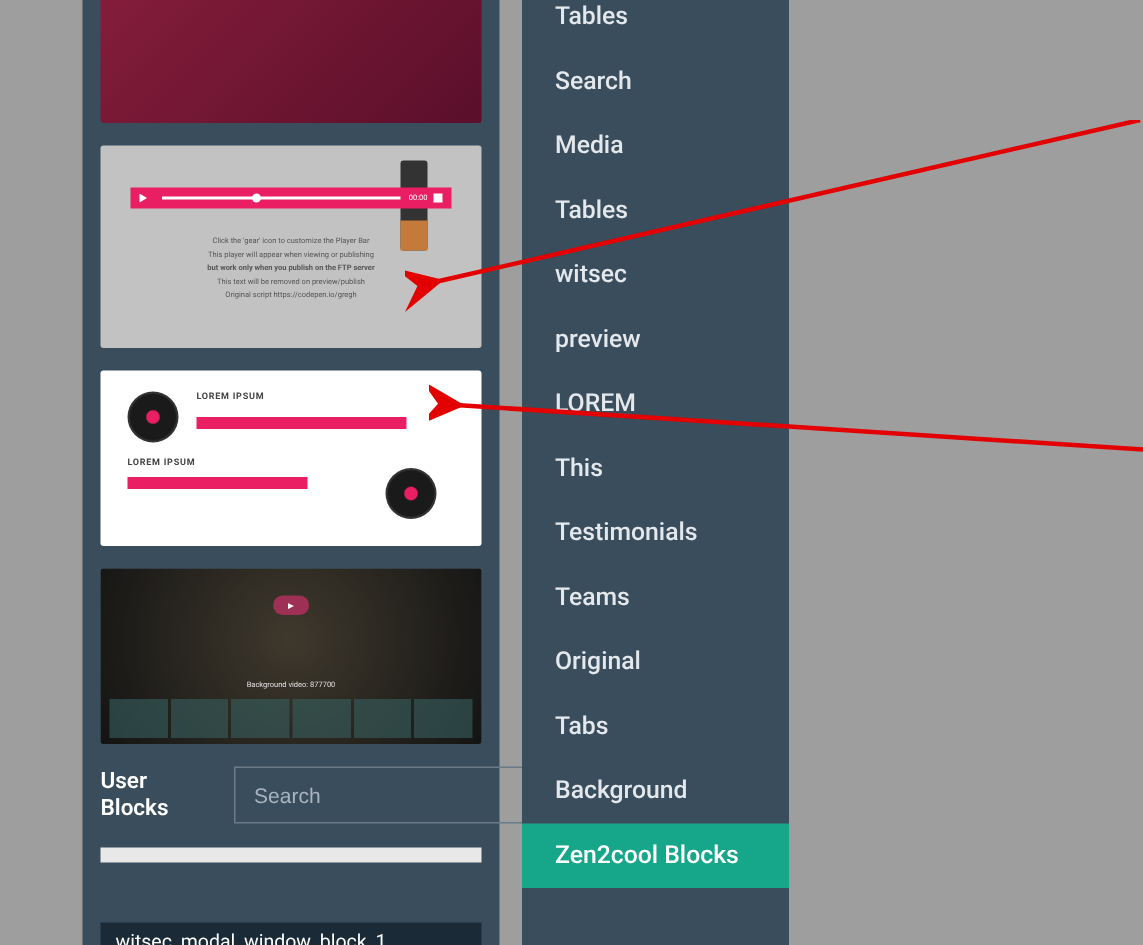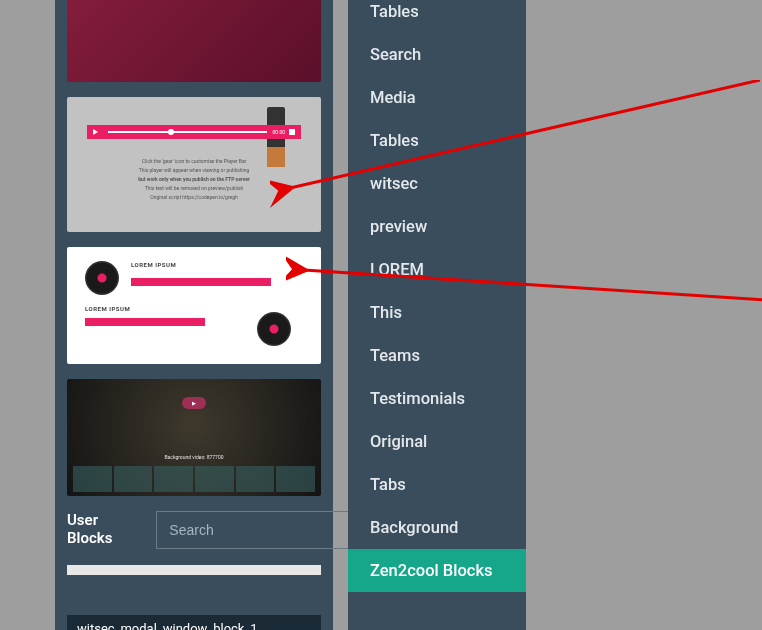--- a/index.html
+++ b/index.html
@@ -301,22 +301,22 @@
 
 <div class="panel-right">
   <div class="cat-item">Tables</div>
   <div class="cat-item">Search</div>
   <div class="cat-item">Media</div>
   <div class="cat-item">Tables</div>
   <div class="cat-item">witsec</div>
   <div class="cat-item">preview</div>
   <div class="cat-item">LOREM</div>
   <div class="cat-item">This</div>
+  <div class="cat-item">Testimonials</div>
   <div class="cat-item">Teams</div>
-  <div class="cat-item">Testimonials</div>
   <div class="cat-item">Original</div>
   <div class="cat-item">Tabs</div>
   <div class="cat-item">Background</div>
   <div class="cat-item active">Zen2cool Blocks</div>
 </div>
 
 <svg class="arrow" style="left:270px;top:80px;width:500px;height:130px">
   <defs>
     <marker id="ah1" markerWidth="12" markerHeight="12" refX="2" refY="5" orient="auto">
       <path d="M10,0 L0,5 L10,10 L6,5 Z" fill="#e30000"></path>

